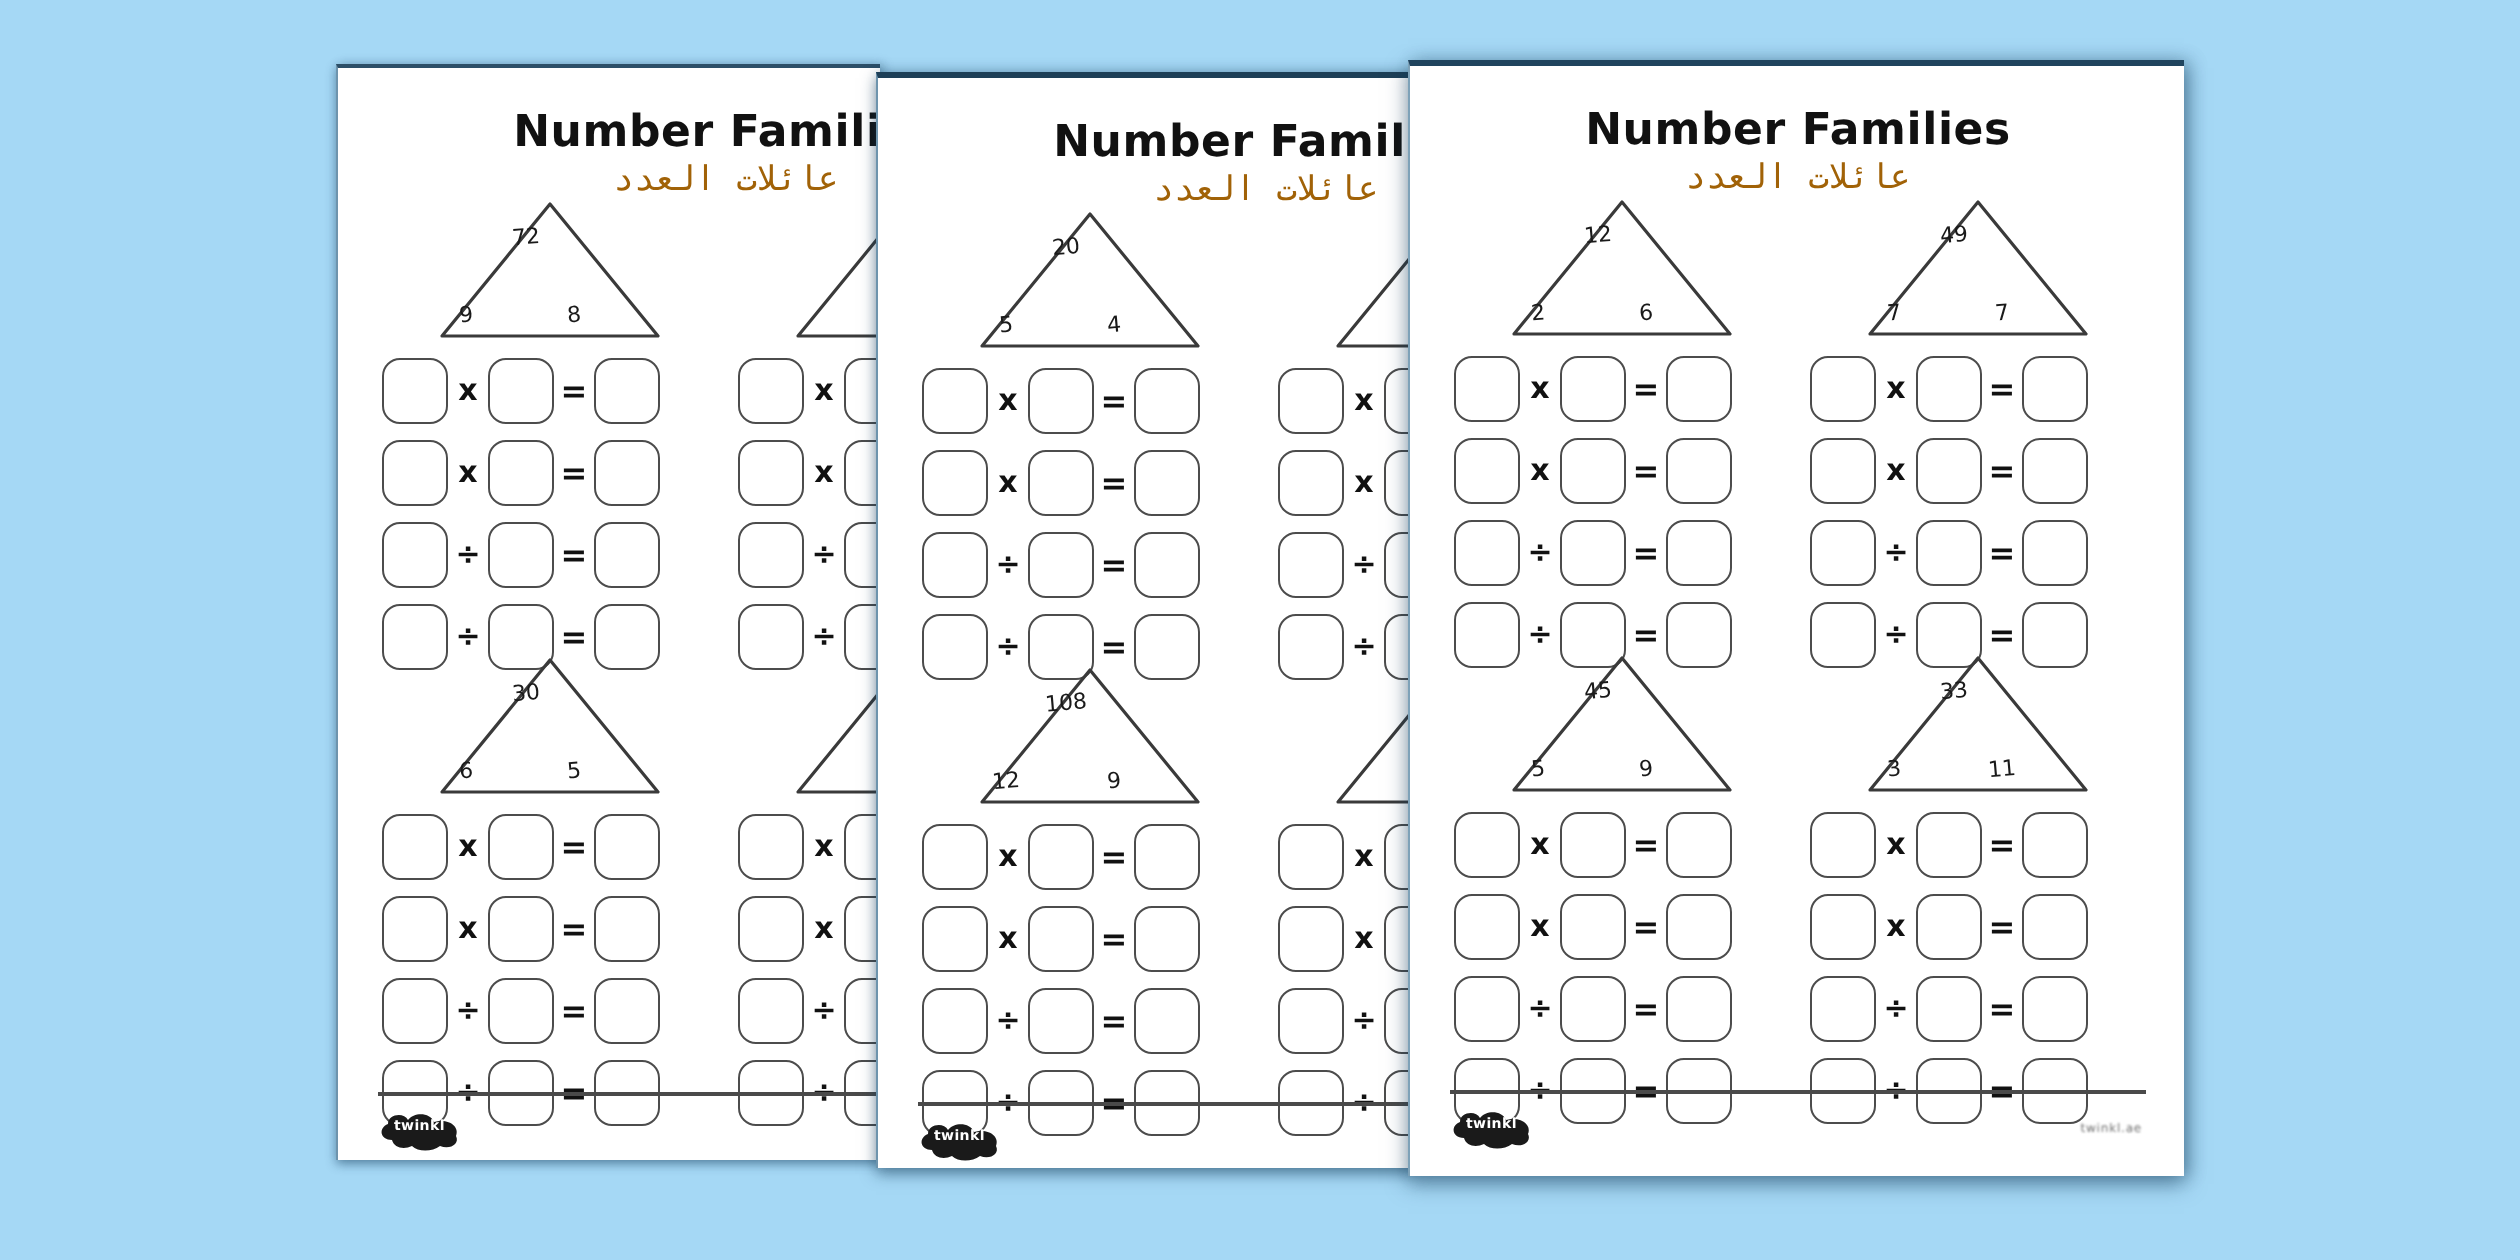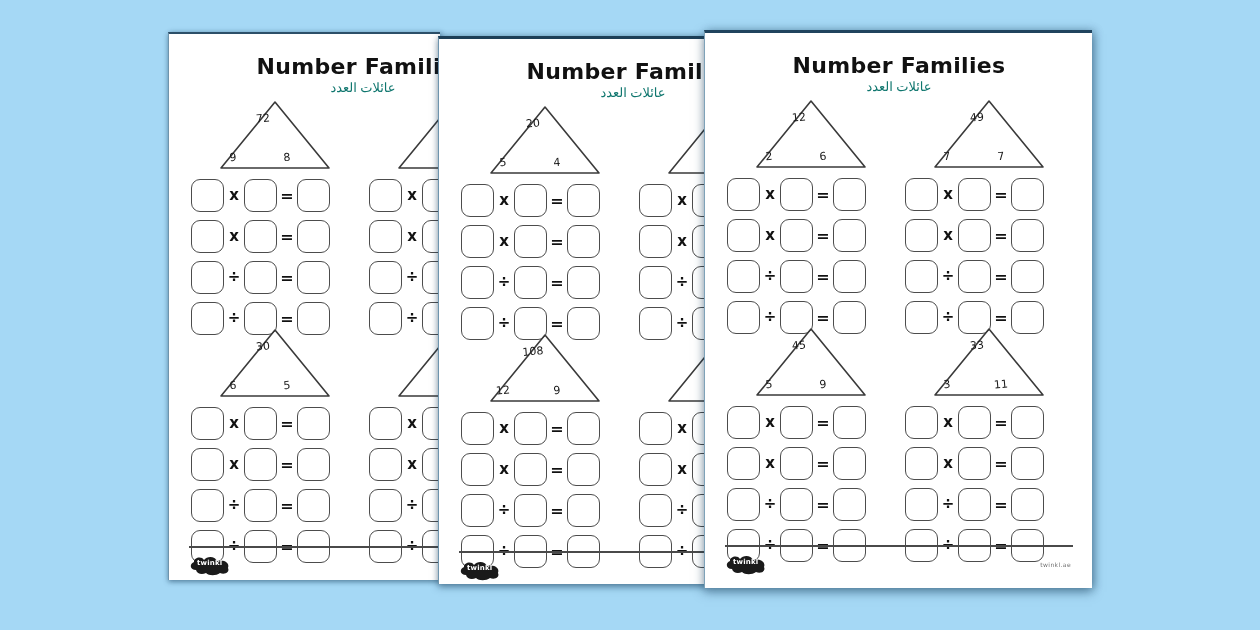--- a/index.html
+++ b/index.html
@@ -78,23 +78,23 @@
     font-size: 22px;
     letter-spacing: .3px;
     color: #111;
   }
   .subtitle {
     position: absolute;
     left: 0;
     right: 0;
     top: 46px;
     text-align: center;
-    font-family: Liberation Serif, serif;
-    font-size: 13px;
-    color: #0f766e;
+    font-family: Liberation Mono, monospace;
+    font-size: 17px;
+    color: #a16207;
     direction: rtl;
   }
 
   
   .block {
     position: absolute;
     width: 168px;
   }
   .block.c0 { left: 22px; }
   .block.c1 { left: 200px; }

